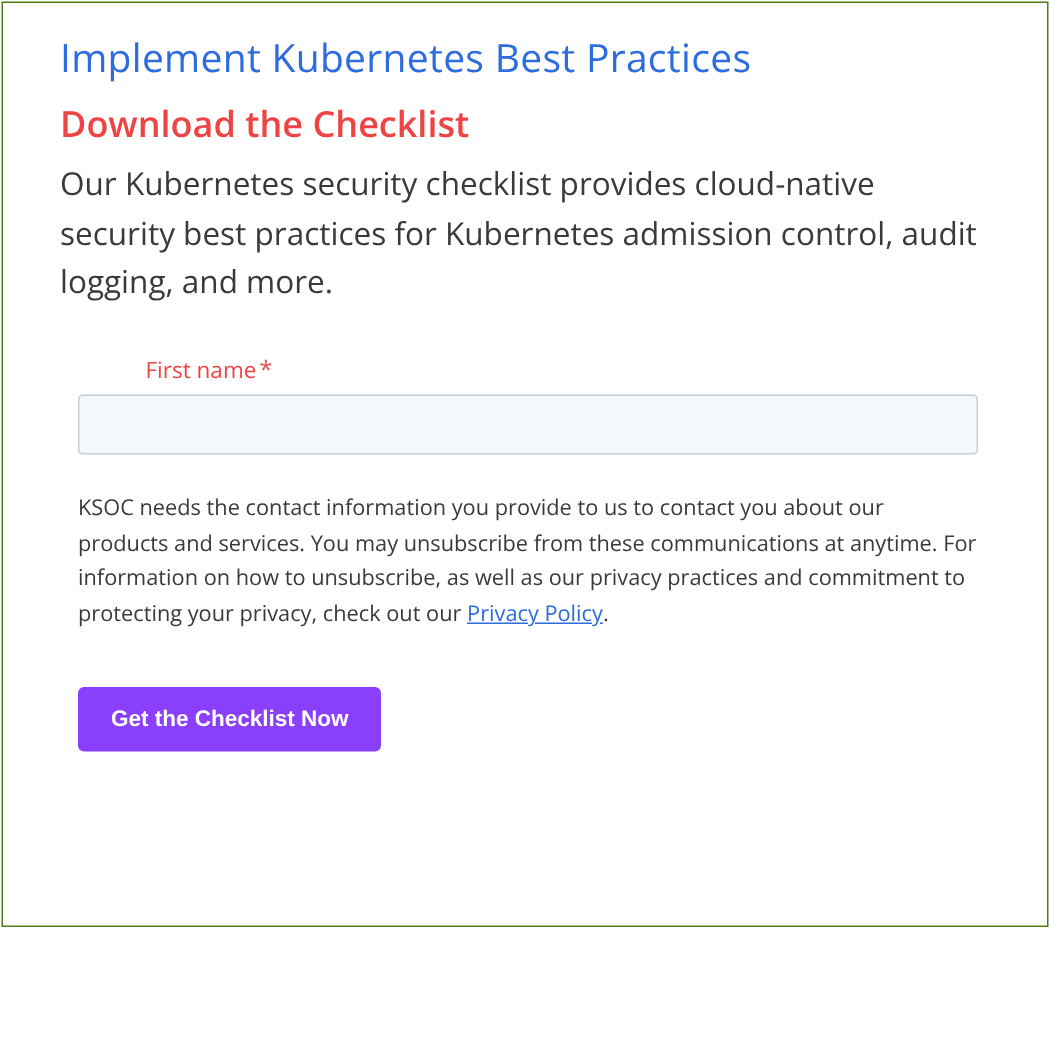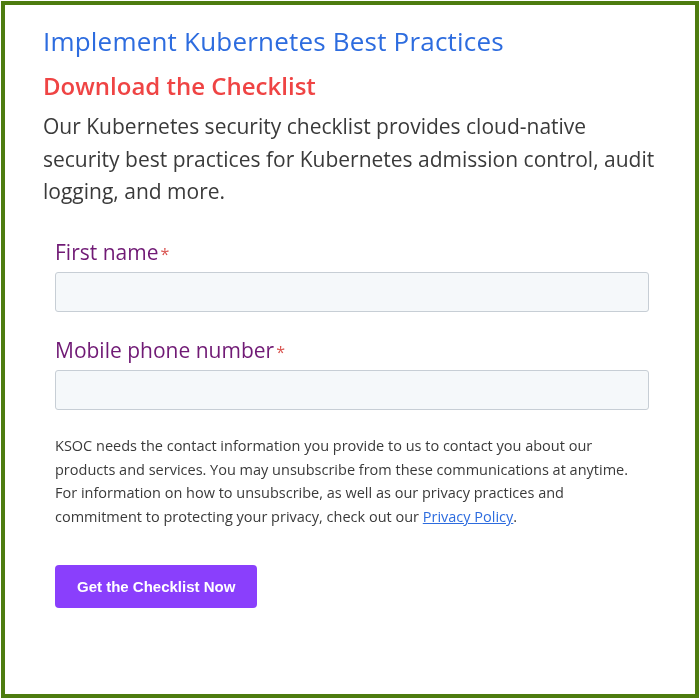--- a/index.html
+++ b/index.html
@@ -3,23 +3,23 @@
 <meta charset="utf-8">
 <style>
   * { box-sizing: border-box; margin: 0; padding: 0; }
   body {
     font-family: "Segoe UI", "Open Sans", "Helvetica Neue", Arial, sans-serif;
     background: #fff;
     width: 700px;
     height: 699px;
   }
   .frame {
-    border: 4px solid #4d7c0f;
+    border: 1px solid #4d7c0f;
     width: 698px;
-    height: 697px;
+    height: 617px;
     margin: 1px;
     padding: 18px 38px 20px 38px;
   }
   .title {
     color: #2d6cdf;
     font-size: 26px;
     font-weight: 400;
     margin-bottom: 10px;
     letter-spacing: 0.2px;
   }
@@ -34,24 +34,25 @@
     font-size: 21px;
     line-height: 1.55;
     margin-bottom: 30px;
   }
   .form-area {
     padding-left: 12px;
     padding-right: 8px;
   }
   .field { margin-bottom: 24px; }
   .label {
-    color: #701a75;
-    font-size: 21px;
+    color: #ef4444;
+    font-size: 15px;
     display: inline-block;
     margin-bottom: 6px;
+    margin-left: 45px;
   }
   .req {
     color: #d9534f;
     margin-left: 2px;
   }
   .text-input {
     width: 100%;
     height: 40px;
     background: #f5f8fa;
     border: 1px solid #c7ced5;
@@ -92,24 +93,20 @@
 
   <div class="form-area">
 
     <div class="field">
       <span class="label">First name</span><span class="req">*</span>
       <input type="text" class="text-input" style="">
     </div>
 
 
 
-    <div class="field">
-      <span class="label">Mobile phone number</span><span class="req">*</span>
-      <input type="text" class="text-input" style="">
-    </div>
 
     <p class="disclaimer">
       <span>KSOC needs the contact information you provide to us to contact you about our products and services. You may unsubscribe from these communications at anytime. For information on how to unsubscribe, as well as our privacy practices and commitment to protecting your privacy, check out our </span><a href="#" class="privacy-link">Privacy Policy</a><span>.</span>
     </p>
 
     <button class="submit-btn">Get the Checklist Now</button>
 
   </div>
 </div>
 

